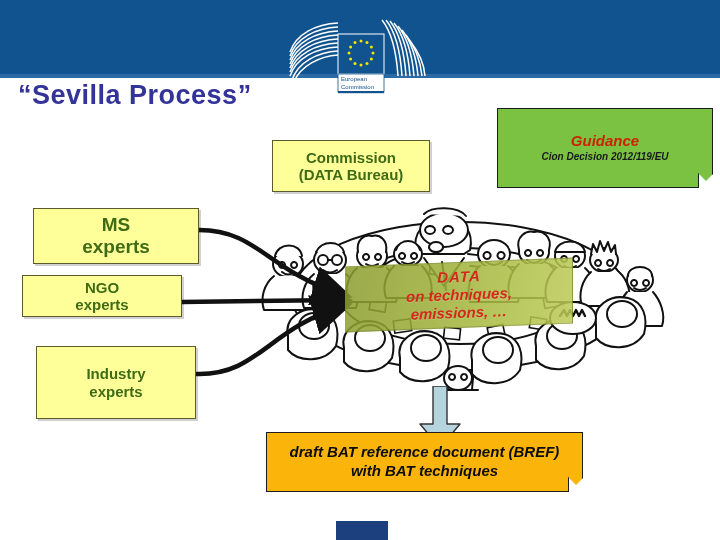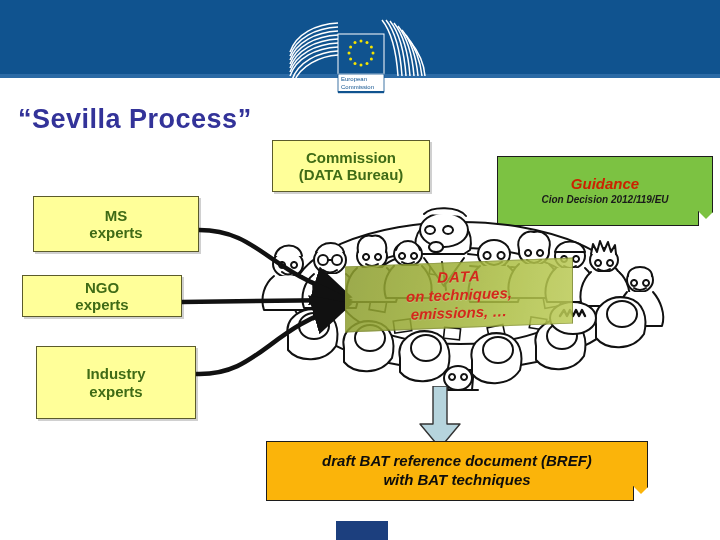--- a/index.html
+++ b/index.html
@@ -20,21 +20,21 @@
   .header-rule{
     position:absolute;left:0;top:74px;width:720px;height:4px;
     background:#2b6aa5;
   }
   .ec-logo{
     position:absolute;left:286px;top:12px;width:150px;height:82px;
   }
 
   
   .slide-title{
-    position:absolute;left:18px;top:104px;
+    position:absolute;left:18px;top:80px;
     font-size:27px;font-weight:bold;
     color:#333399;
     letter-spacing:.5px;
     white-space:nowrap;
   }
 
   
   .box{
     position:absolute;
     box-sizing:border-box;
@@ -44,32 +44,32 @@
   }
   .pale-box{
     background:#ffff99;
     border:1.5px solid #5b5b2b;
     color:#3f6b16;
     font-weight:bold;
     box-shadow:2px 2px 0 rgba(120,120,120,.35);
   }
 
   
-  #box-ms      {left:33px; top:196px; width:166px;height:56px;font-size:15px;}
+  #box-ms      {left:33px; top:208px; width:166px;height:56px;font-size:19px;}
   #box-ngo     {left:22px; top:275px; width:160px;height:42px;font-size:15px;}
   #box-industry{left:36px; top:346px; width:160px;height:73px;font-size:15px;}
 
   
   #box-commission{
     left:272px;top:140px;width:158px;height:52px;font-size:15px;
   }
 
   
   .guidance{
-    position:absolute;left:497px;top:108px;width:216px;height:70px;margin-top:48px;
+    position:absolute;left:497px;top:108px;width:216px;height:80px;
   }
   .guidance .sheet{
     position:absolute;inset:0;
     background:#7cc242;
     border:1.5px solid #1c1c1c;
     box-sizing:border-box;
     clip-path:polygon(0 0,100% 0,100% calc(100% - 14px),calc(100% - 14px) 100%,0 100%);
     box-shadow:2px 2px 2px rgba(90,90,90,.45);
   }
   .guidance .fold{
@@ -110,21 +110,21 @@
   }
   .data-box .dtxt .l1{letter-spacing:1px;}
 
   
   .flow-arrows{position:absolute;left:0;top:150px;width:720px;height:290px;}
 
   
   .down-arrow{position:absolute;left:418px;top:386px;width:44px;height:64px;}
 
   
-  .bref{position:absolute;left:266px;top:441px;width:382px;height:60px;}
+  .bref{position:absolute;left:266px;top:432px;width:317px;height:60px;}
   .bref .sheet{
     position:absolute;inset:0;
     background:#fbb40a;
     border:1.5px solid #1c1c1c;
     box-sizing:border-box;
     clip-path:polygon(0 0,100% 0,100% calc(100% - 14px),calc(100% - 14px) 100%,0 100%);
     box-shadow:2px 2px 2px rgba(90,90,90,.45);
   }
   .bref .fold{
     position:absolute;right:0;bottom:0;width:15px;height:15px;

